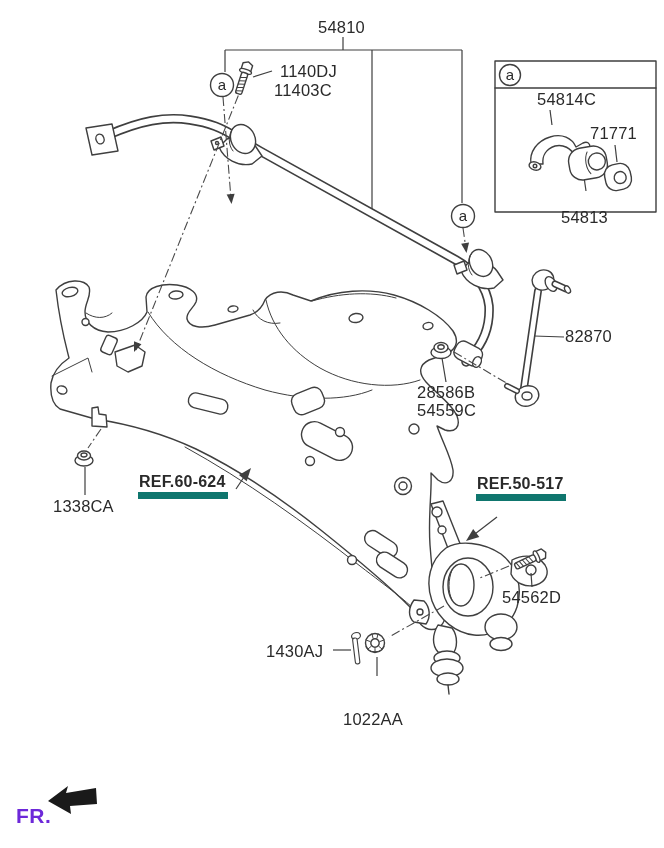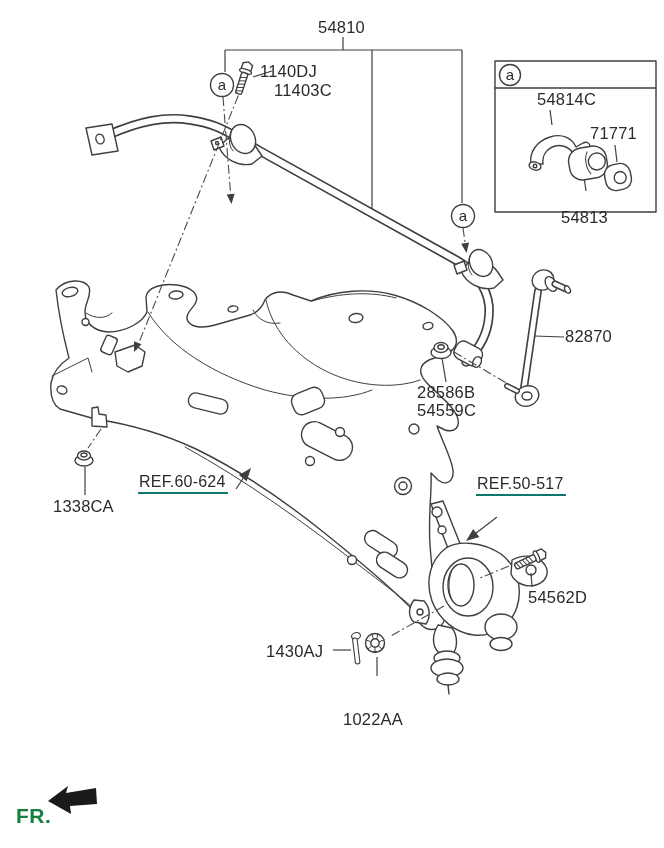--- a/index.html
+++ b/index.html
@@ -1,23 +1,23 @@
 <!DOCTYPE html>
 <html><head>
 <meta charset="utf-8">
 <style>
   html,body{margin:0;padding:0;background:#fff;}
   .stage{position:relative;width:664px;height:848px;background:#ffffff;overflow:hidden;
          font-family:"Liberation Sans",sans-serif;text-align:right;}
   .stage svg{position:absolute;left:0;top:0;}
   .lbl{position:absolute;font-size:16.5px;line-height:1.1;color:#2a2a2a;
        letter-spacing:.2px;white-space:nowrap;}
-  .ref{font-weight:normal;font-size:16px;border-bottom:2px solid #0f766e;padding:0 2px 1px 1px;}
+  .ref{font-weight:bold;font-size:16px;border-bottom:7px solid #0f766e;padding:0 2px 1px 1px;}
   .callout{position:absolute;transform:translate(-50%,-54%);font-size:15px;color:#2a2a2a;}
-  .fr{position:absolute;font-weight:bold;font-size:21px;color:#15803d;letter-spacing:.5px;}
+  .fr{position:absolute;font-weight:bold;font-size:21px;color:#6d28d9;letter-spacing:.5px;}
   
   .ln{stroke:#3f3f3f;fill:none;stroke-width:1.4;stroke-linejoin:round;stroke-linecap:round;}
   .fw{stroke:#3f3f3f;fill:#ffffff;stroke-width:1.4;stroke-linejoin:round;}
   .thin{stroke:#3f3f3f;fill:none;stroke-width:1;stroke-linecap:round;}
   .tube-o{stroke:#3f3f3f;fill:none;stroke-width:9.5;stroke-linecap:round;stroke-linejoin:round;}
   .tube-i{stroke:#ffffff;fill:none;stroke-width:6.2;stroke-linecap:round;stroke-linejoin:round;}
   .rod-o{stroke:#3f3f3f;fill:none;stroke-width:8;stroke-linecap:round;}
   .rod-i{stroke:#ffffff;fill:none;stroke-width:4.8;stroke-linecap:round;}
   .dash{stroke:#4a4a4a;fill:none;stroke-width:1.1;stroke-dasharray:9 3 2 3;}
   .ldr{stroke:#3f3f3f;fill:none;stroke-width:1.2;}
@@ -239,32 +239,32 @@
       <circle class="fw" cx="620" cy="178" r="6"></circle>
     </g>
   </g>
 
   <g>
     <polygon points="48,801 68,786 66,793 96,788 97,804 70,806 71,814" fill="#1a1a1a"></polygon>
   </g>
 </svg>
 
 <div class="lbl" style="left:318px;top:18px">54810</div>
-<div class="lbl" style="left:260px;top:62px">1140DJ</div>
+<div class="lbl" style="left:280px;top:62px">1140DJ</div>
 <div class="lbl" style="left:274px;top:81px">11403C</div>
 <div class="lbl" style="left:537px;top:90px">54814C</div>
 <div class="lbl" style="left:590px;top:124px">71771</div>
 <div class="lbl" style="left:561px;top:208px">54813</div>
 <div class="lbl" style="left:565px;top:327px">82870</div>
 <div class="lbl" style="left:417px;top:383px">28586B</div>
 <div class="lbl" style="left:417px;top:401px">54559C</div>
 <div class="lbl ref" style="left:138px;top:473px">REF.60-624</div>
 <div class="lbl" style="left:53px;top:497px">1338CA</div>
 <div class="lbl ref" style="left:476px;top:475px">REF.50-517</div>
-<div class="lbl" style="left:528px;top:588px">54562D</div>
+<div class="lbl" style="left:502px;top:588px">54562D</div>
 <div class="lbl" style="left:266px;top:642px">1430AJ</div>
 <div class="lbl" style="left:343px;top:710px">1022AA</div>
 <div class="fr" style="left:16px;top:804px">FR.</div>
 
 <div class="callout" style="left:222px;top:85px">a</div>
 <div class="callout" style="left:463px;top:216px">a</div>
 <div class="callout" style="left:510px;top:75px">a</div>
 
 </div>
 

